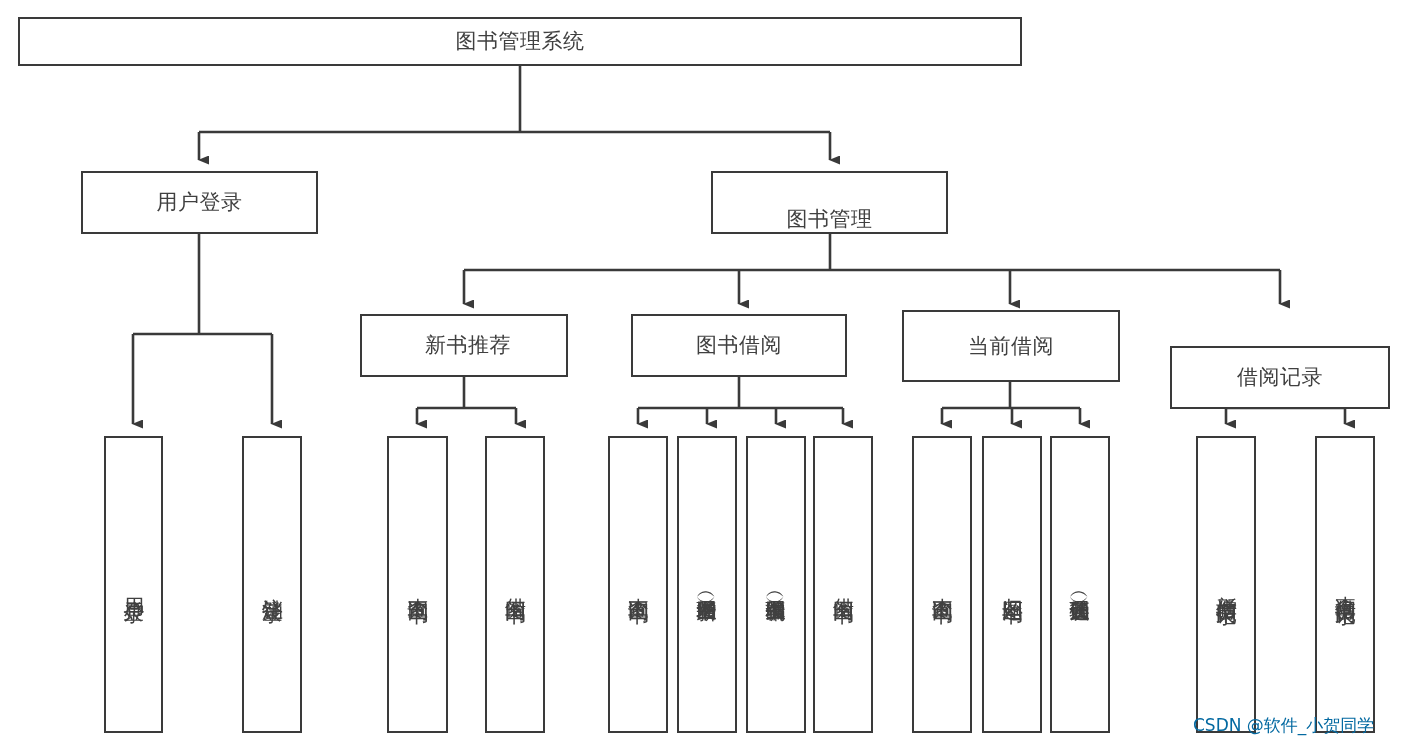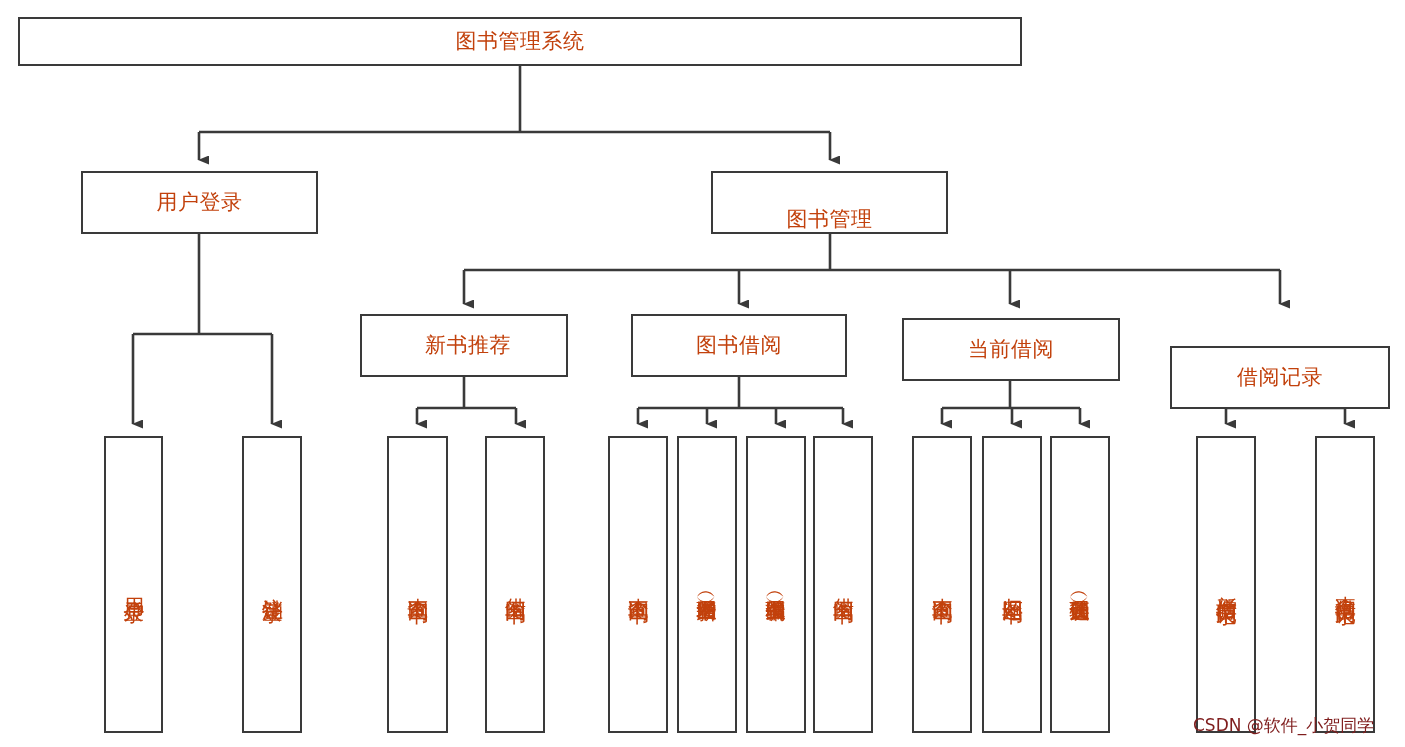--- a/index.html
+++ b/index.html
@@ -29,21 +29,21 @@
     border:2.5px solid #3a3a3a;
     display:flex;
     align-items:center;
     justify-content:center;
     z-index:2;
   }
   .node .lbl{
     font-size:21px;
     letter-spacing:0.5px;
     line-height:1.25;
-    color:#c2410c;
+    color:#404040;
     white-space:nowrap;
   }
   .node.leaf{
     align-items:center;
     justify-content:center;
     padding:4px 0;
   }
   .node.leaf .lbl{
     writing-mode:vertical-rl;
     text-orientation:upright;
@@ -54,21 +54,21 @@
     max-height:100%;
   }
   .node.leaf.tight .lbl{
     font-size:20px;
     letter-spacing:0px;
     line-height:1.2;
   }
   .wm{
     position:absolute;
     z-index:5;
-    color:#7f1d1d;
+    color:#0369a1;
     font-size:17px;
     white-space:nowrap;
     pointer-events:none;
   }
 </style>
 </head>
 <body>
 
 <div id="canvas">
 
@@ -132,21 +132,21 @@
   <div class="node" style="left:711px; top:171px; width:237px; height:63px;align-items:flex-end;">
     <span class="lbl">图书管理</span>
   </div>
 
   <div class="node" style="left:360px; top:314px; width:208px; height:63px;padding-left:8px;">
     <span class="lbl">新书推荐</span>
   </div>
   <div class="node" style="left:631px; top:314px; width:216px; height:63px;">
     <span class="lbl">图书借阅</span>
   </div>
-  <div class="node" style="left:902px; top:318px; width:218px; height:63px;">
+  <div class="node" style="left:902px; top:310px; width:218px; height:72px;">
     <span class="lbl">当前借阅</span>
   </div>
   <div class="node" style="left:1170px; top:314px; width:220px; height:63px;margin-top:32px;">
     <span class="lbl">借阅记录</span>
   </div>
 
   <div class="node leaf" style="left:104px; top:436px; width:59px; height:297px;">
     <span class="lbl">用户登录</span>
   </div>
   <div class="node leaf" style="left:242px; top:436px; width:60px; height:297px;">

